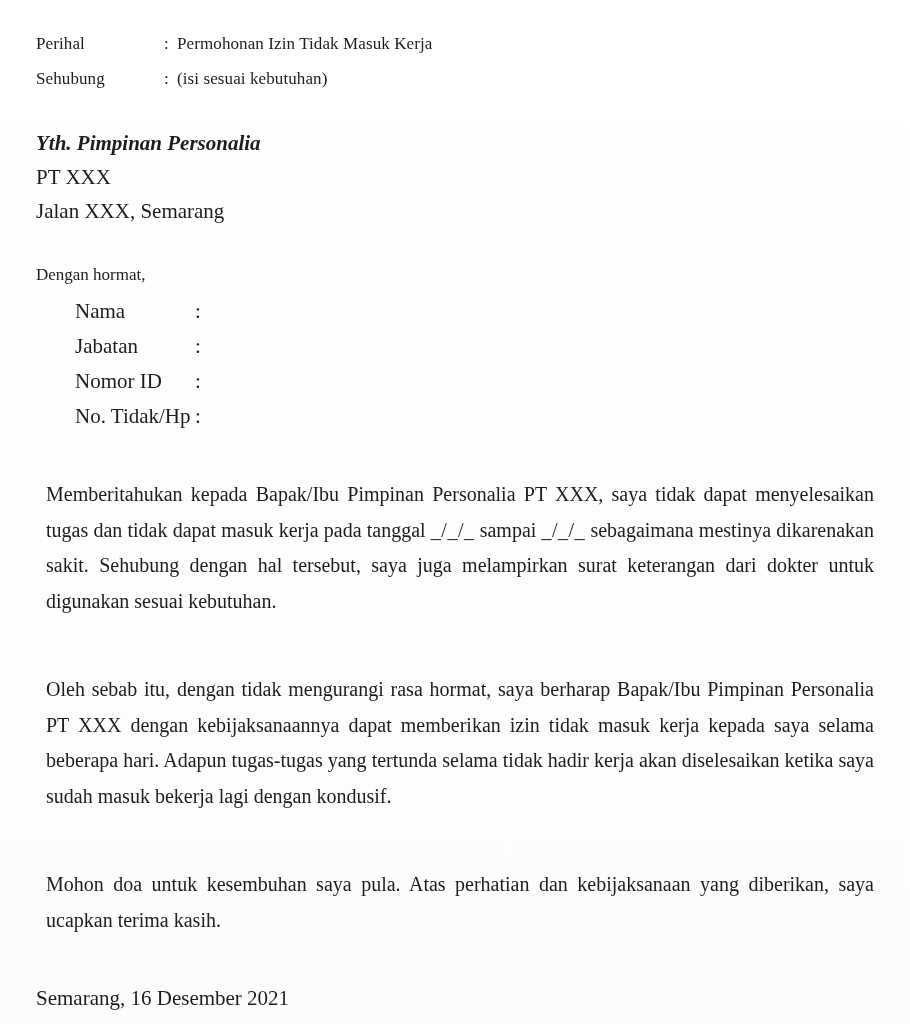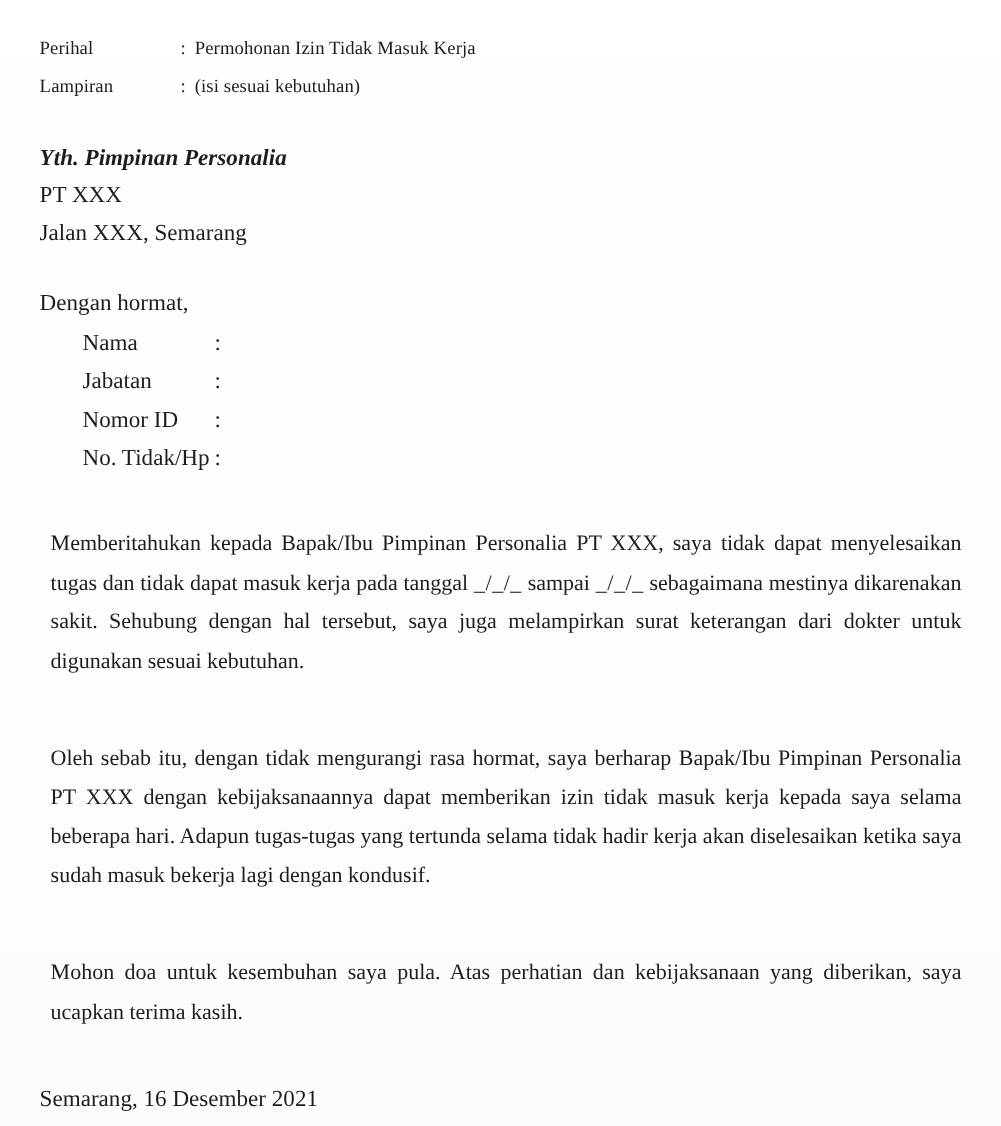--- a/index.html
+++ b/index.html
@@ -71,21 +71,21 @@
     line-height: 34px;
     white-space: nowrap;
   }
   .addr-line.bold {
     font-weight: bold;
     font-style: italic;
   }
 
   
   .salutation-line {
-    font-size: 21px;
+    font-size: 17px;
     line-height: 34px;
     white-space: nowrap;
     font-family: Liberation Serif, serif;
   }
 
   
   .ident-list {
     margin-top: 2px;
   }
   .ident-row {
@@ -139,21 +139,21 @@
 <div class="page">
   <div class="content">
 
     <div>
       <div class="meta-row">
         <span class="meta-label">Perihal</span>
         <span class="meta-colon">:</span>
         <span class="meta-value">Permohonan Izin Tidak Masuk Kerja</span>
       </div>
       <div class="meta-row">
-        <span class="meta-label">Lampiran</span>
+        <span class="meta-label">Sehubung</span>
         <span class="meta-colon">:</span>
         <span class="meta-value">(isi sesuai kebutuhan)</span>
       </div>
     </div>
 
     <div class="gap-lg"></div>
 
     <div>
       <div class="addr-line bold">Yth. Pimpinan Personalia</div>
       <div class="addr-line">PT XXX</div>

